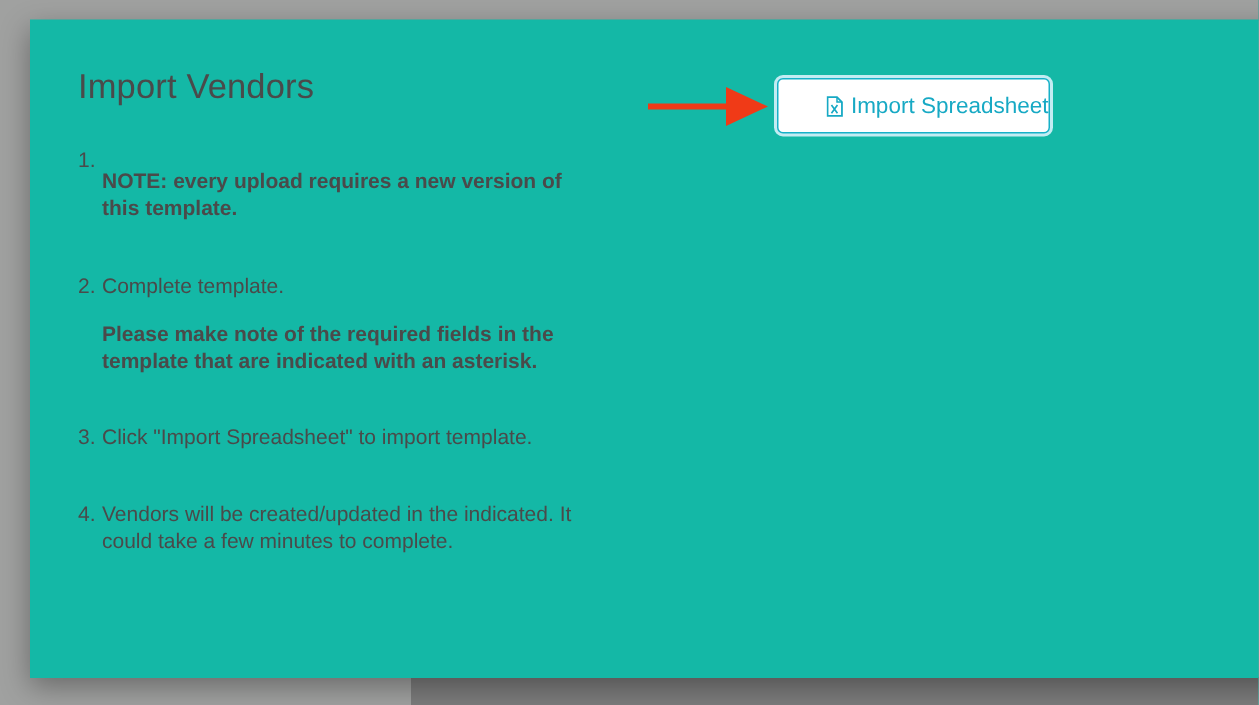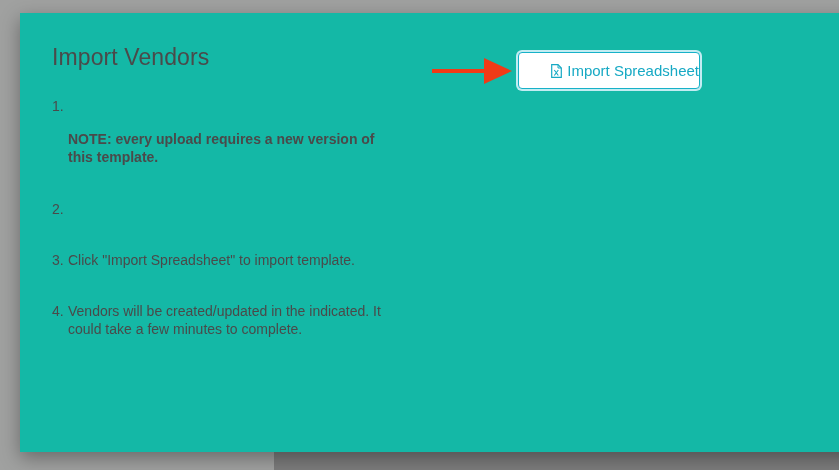--- a/index.html
+++ b/index.html
@@ -27,21 +27,21 @@
       font-size: 23px; font-weight: normal; color: #4a4a4a;
       letter-spacing: 0.1px;
     }
     .steps {
       position: absolute; left: 32px; top: 84px; width: 350px;
       font-size: 14px; color: #4a4a4a; line-height: 18px;
     }
     .step { display: flex; }
     .step-num { width: 16px; flex: 0 0 16px; }
     .step-body { flex: 1; }
-    .note { font-weight: bold; margin-top: 33px; }
+    .note { font-weight: bold; margin-top: 14px; }
     .step1 { margin-bottom: 34px; }
     .step2 { margin-bottom: 33px; }
     .step3 { margin-bottom: 33px; }
     .import-btn {
       position: absolute; left: 498px; top: 39px; width: 182px; height: 37px;
       box-sizing: border-box;
       border: 1.5px solid #17b1c8; border-radius: 4px;
       box-shadow: 0 0 0 2px #c3ecf2;
       background: #ffffff; color: #17a9c4;
       font-family: "Liberation Sans", sans-serif; font-size: 15px;
@@ -65,20 +65,22 @@
   <div class="steps">
     <div class="step step1">
       <span class="step-num">1.</span>
       <div class="step-body">
         <div class="note">NOTE: every upload requires a new version of this template.</div>
       </div>
     </div>
     <div class="step step2">
       <span class="step-num">2.</span>
       <div class="step-body">
+        <div>Complete template.</div>
+        <div class="note">Please make note of the required fields in the template that are indicated with an asterisk.</div>
       </div>
     </div>
     <div class="step step3">
       <span class="step-num">3.</span>
       <div class="step-body">
         <div>Click "Import Spreadsheet" to import template.</div>
       </div>
     </div>
     <div class="step step4">
       <span class="step-num">4.</span>

